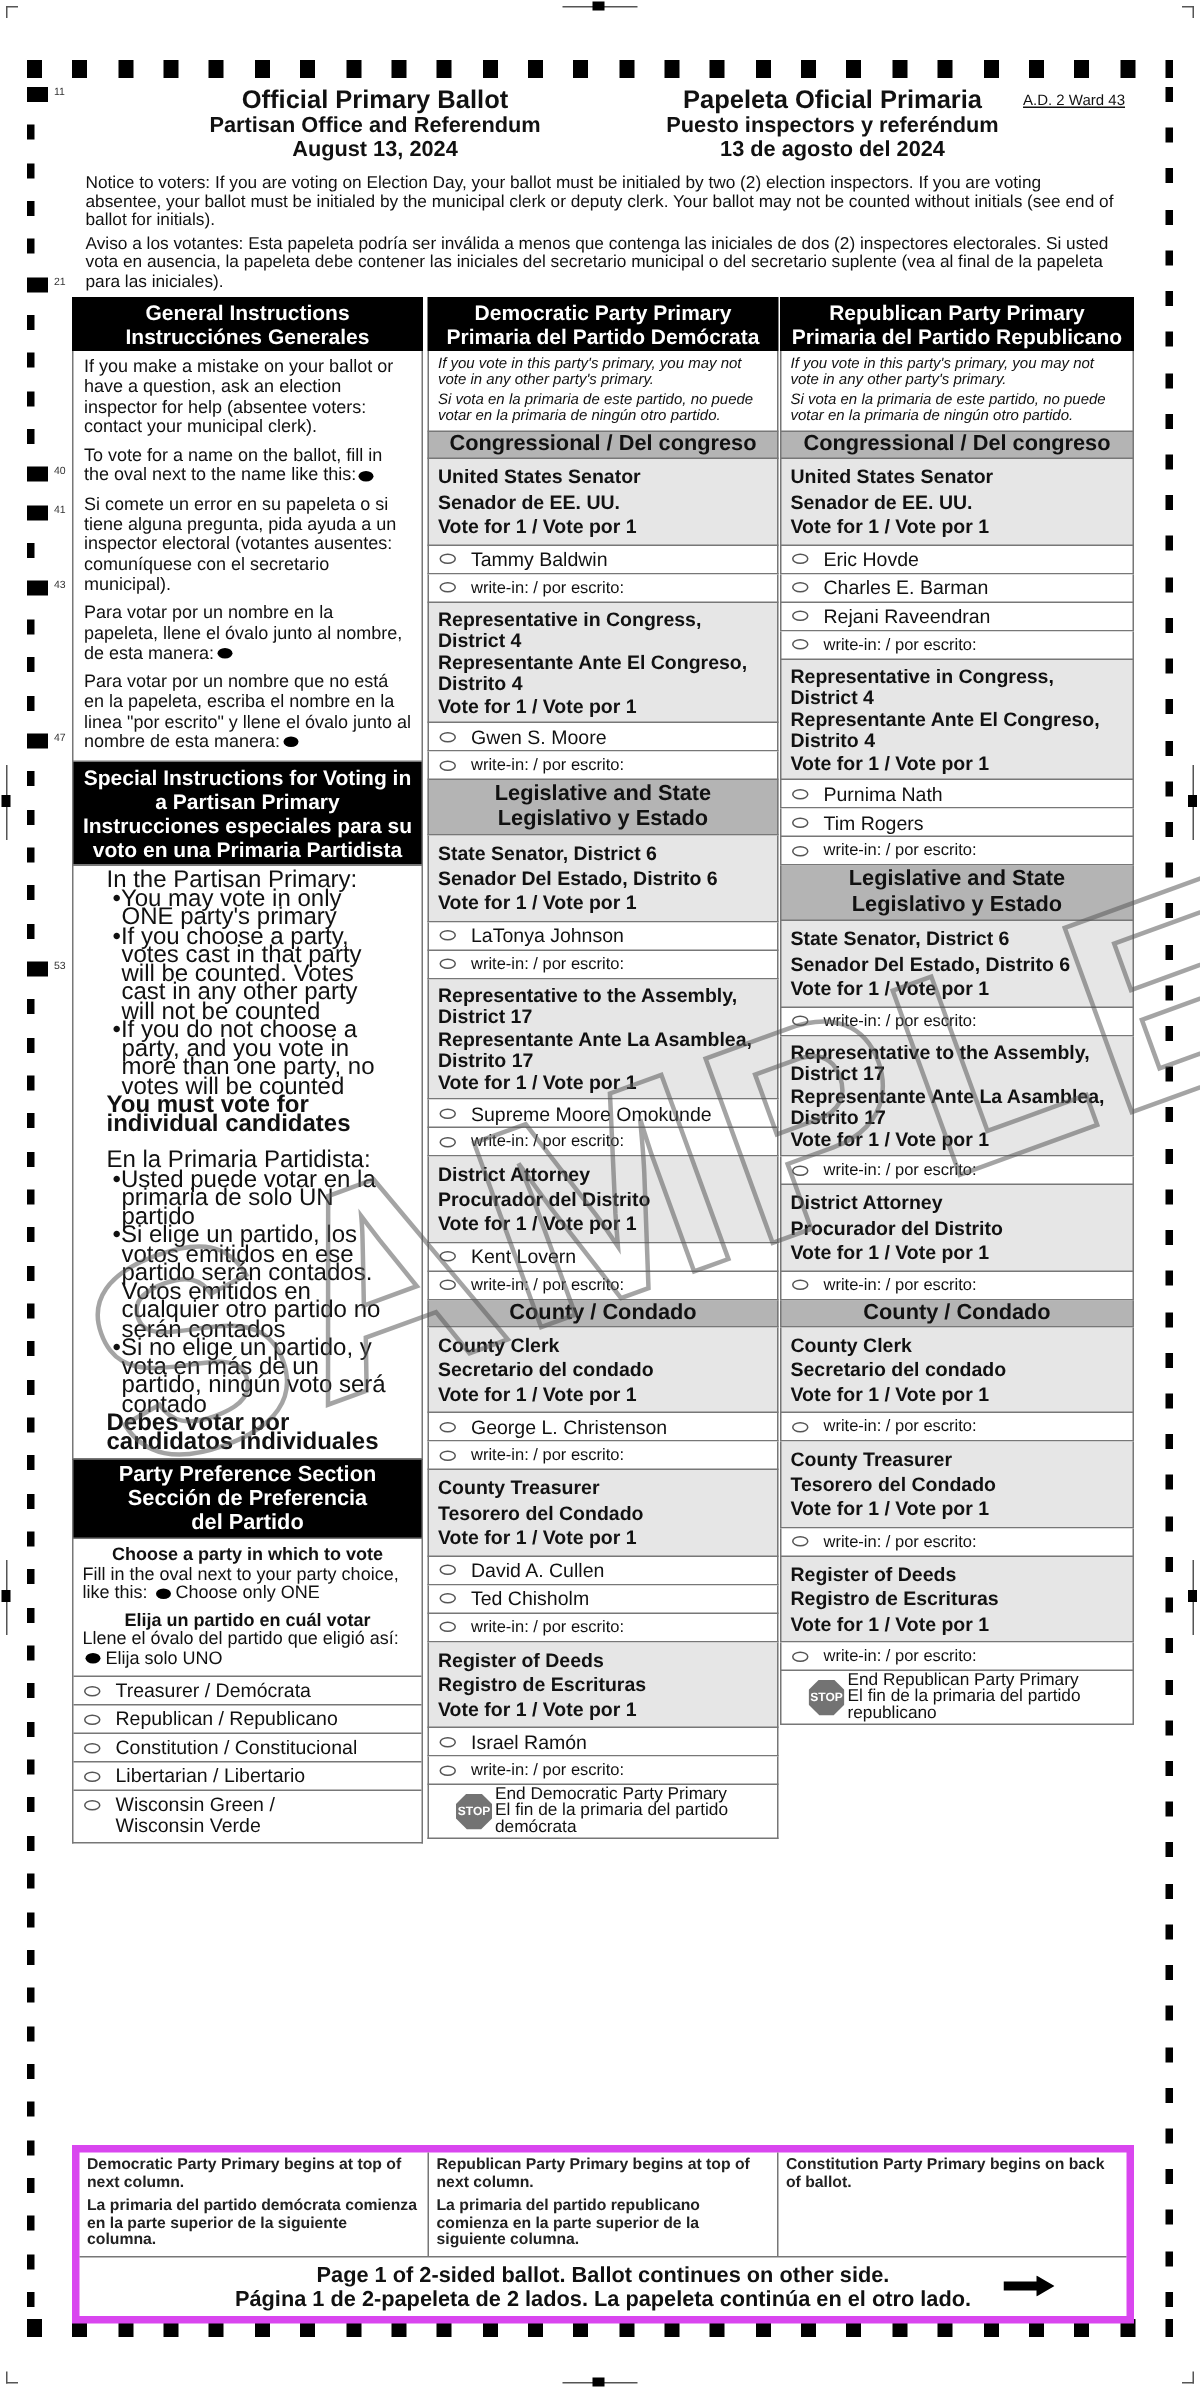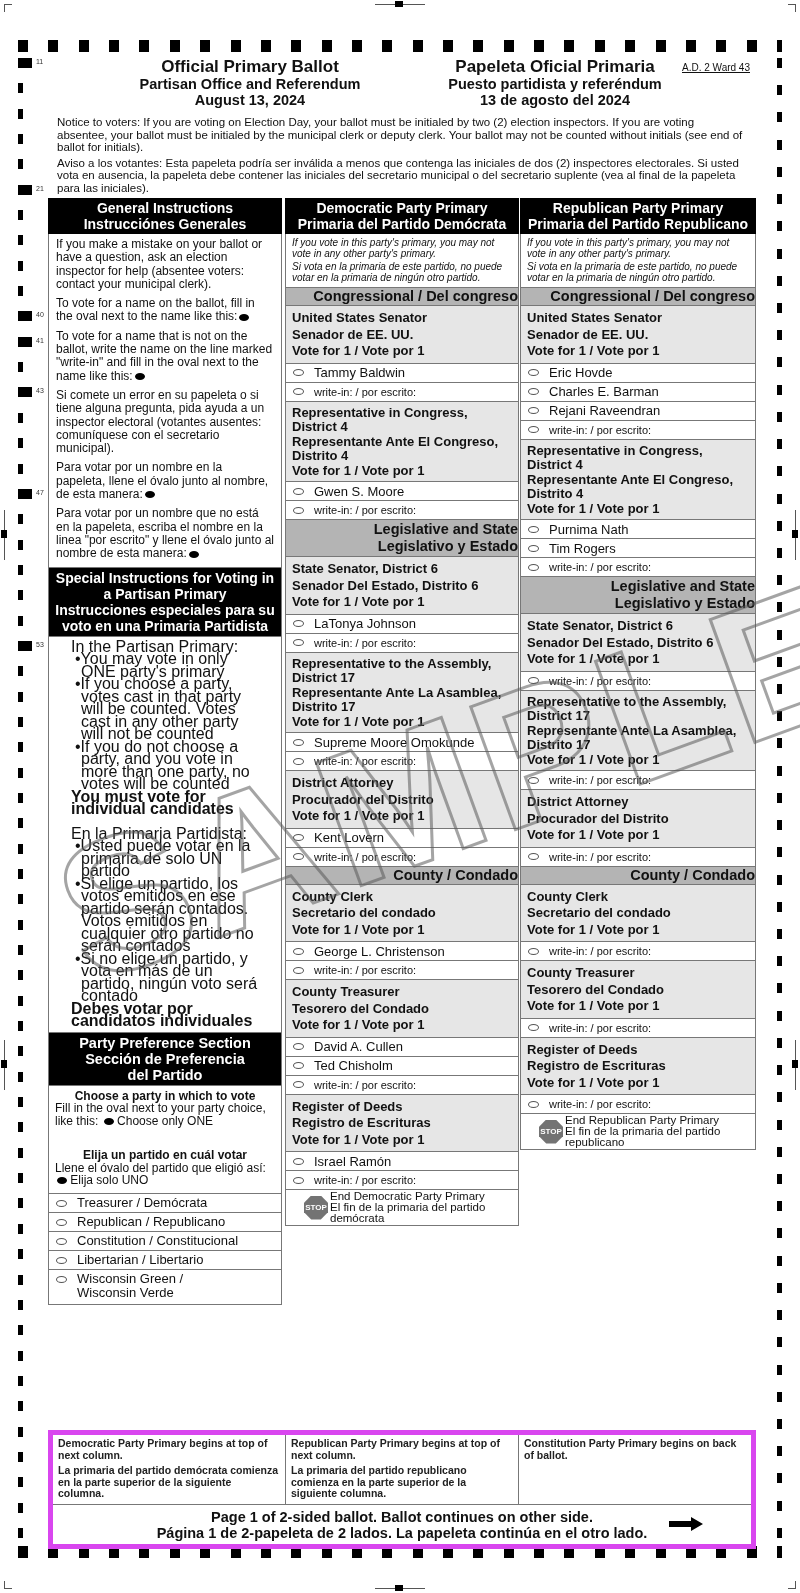--- a/index.html
+++ b/index.html
@@ -68,21 +68,21 @@
 
   .pp-intro { padding: 4px 6px 6px; font-size: 12px; line-height: 12.5px; }
   .pp-intro .ctr { text-align: center; font-weight: bold; }
   .pp-opt { display: flex; align-items: flex-start; border-top: 1px solid #777; padding: 2px 6px; font-size: 13px; line-height: 14px; min-height: 19px; }
 
   .oval { display: inline-block; flex: 0 0 auto; width: 11px; height: 7px; border: 1px solid #555; border-radius: 50%; margin: 4px 10px 0 1px; }
 
   .party-note { font-style: italic; font-size: 10px; line-height: 10.5px; padding: 4px 6px; border: 1px solid #777; border-top: none; }
   .party-note p:first-child { margin-bottom: 3px; }
 
-  .cat { background: #b4b4b4; text-align: right; font-weight: bold; font-size: 14.5px; line-height: 17px; border: 1px solid #777; border-top: none; }
+  .cat { background: #b4b4b4; text-align: center; font-weight: bold; font-size: 14.5px; line-height: 17px; border: 1px solid #777; border-top: none; }
   .cat.tall { line-height: 17px; padding: 1px 0; }
   .office { background: #e6e6e6; font-weight: bold; font-size: 13px; line-height: 14.5px; padding: 4px 6px 3px; border: 1px solid #777; border-top: none; }
   .office.three { line-height: 16.5px; }
   .cand { display: flex; align-items: center; border: 1px solid #777; border-top: none; background: #fff; font-size: 13px; height: 19px; padding-left: 6px; }
   .cand .oval { margin-top: 0; }
   .writein { font-size: 11px; }
   .end-box { display: flex; align-items: center; border: 1px solid #777; border-top: none; padding: 1px 2px; font-size: 11.5px; line-height: 11px; }
   .stop { flex: 0 0 auto; width: 24px; height: 24px; background: #737373; color: #fff; font-size: 8px; font-weight: bold; display: flex; align-items: center; justify-content: center; clip-path: polygon(30% 0,70% 0,100% 30%,100% 70%,70% 100%,30% 100%,0 70%,0 30%); margin-right: 2px; margin-left: 16px; }
 
   
@@ -300,40 +300,39 @@
 </div>
 
 <div class="header">
   <div class="title-block en">
     <div class="t1">Official Primary Ballot</div>
     <div class="t2">Partisan Office and Referendum</div>
     <div class="t2">August 13, 2024</div>
   </div>
   <div class="title-block es">
     <div class="t1">Papeleta Oficial Primaria</div>
-    <div class="t2">Puesto partidista y referéndum</div>
+    <div class="t2">Puesto inspectors y referéndum</div>
     <div class="t2">13 de agosto del 2024</div>
   </div>
   <div class="ward">A.D. 2 Ward 43</div>
 </div>
 
 <div class="notice">
   <p>Notice to voters: If you are voting on Election Day, your ballot must be initialed by two (2) election inspectors.  If you are voting absentee, your ballot must be initialed by the municipal clerk or deputy clerk.  Your ballot may not be counted without initials (see end of ballot for initials).</p>
   <p>Aviso a los votantes:  Esta papeleta podría ser inválida a menos que contenga las iniciales de dos (2) inspectores electorales.  Si usted vota en ausencia, la papeleta debe contener las iniciales del secretario municipal o del secretario suplente (vea al final de la papeleta para las iniciales).</p>
 </div>
 
 <div class="col c1">
   <div class="blackhead">
     <div>General Instructions</div>
     <div>Instrucciónes Generales</div>
   </div>
   <div class="boxed instr">
     <p>If you make a mistake on your ballot or have a question, ask an election inspector for help (absentee voters: contact your municipal clerk).</p>
     <p><span>To vote for a name on the ballot, fill in the oval next to the name like this:</span><span class="dot"></span></p>
-    <p><span>To vote for a name that is not on the ballot, write the name on the line marked "write-in" and fill in the oval next to the name like this:</span><span class="dot"></span></p>
     <p>Si comete un error en su papeleta o si tiene alguna pregunta, pida ayuda a un inspector electoral (votantes ausentes: comuníquese con el secretario municipal).</p>
     <p><span>Para votar por un nombre en la papeleta, llene el óvalo junto al nombre, de esta manera:</span><span class="dot"></span></p>
     <p style="margin-bottom:2px"><span>Para votar por un nombre que no está en la papeleta, escriba el nombre en la linea "por escrito" y llene el óvalo junto al nombre de esta manera:</span><span class="dot"></span></p>
   </div>
   <div class="blackhead" style="border:1px solid #777;border-top:none;">
     <div>Special Instructions for Voting in a Partisan Primary</div>
     <div>Instrucciones especiales para su voto en una Primaria Partidista</div>
   </div>
   <div class="boxed special">
     <div>In the Partisan Primary:</div>
@@ -349,21 +348,21 @@
     <div class="bold">Debes votar por candidatos individuales</div>
   </div>
   <div class="blackhead" style="border:1px solid #777;border-top:none;font-size:14.5px;">
     <div>Party Preference Section</div>
     <div style="padding:0 30px;">Sección de Preferencia del Partido</div>
   </div>
   <div class="boxed">
     <div class="pp-intro">
       <div class="ctr">Choose a party in which to vote</div>
       <div><span>Fill in the oval next to your party choice, like this:</span> <span class="dot"></span> <span>Choose only ONE</span></div>
-      <div class="ctr" style="margin-top:22px;">Elija un partido en cuál votar</div>
+      <div class="ctr" style="margin-top:6px;">Elija un partido en cuál votar</div>
       <div><span>Llene el óvalo del partido que eligió así:</span> <span class="dot"></span> <span>Elija solo UNO</span></div>
     </div>
     <div class="pp-opt">
         <span class="oval"></span>
         <span>Treasurer / Demócrata</span>
       </div>
     <div class="pp-opt">
         <span class="oval"></span>
         <span>Republican / Republicano</span>
       </div>

